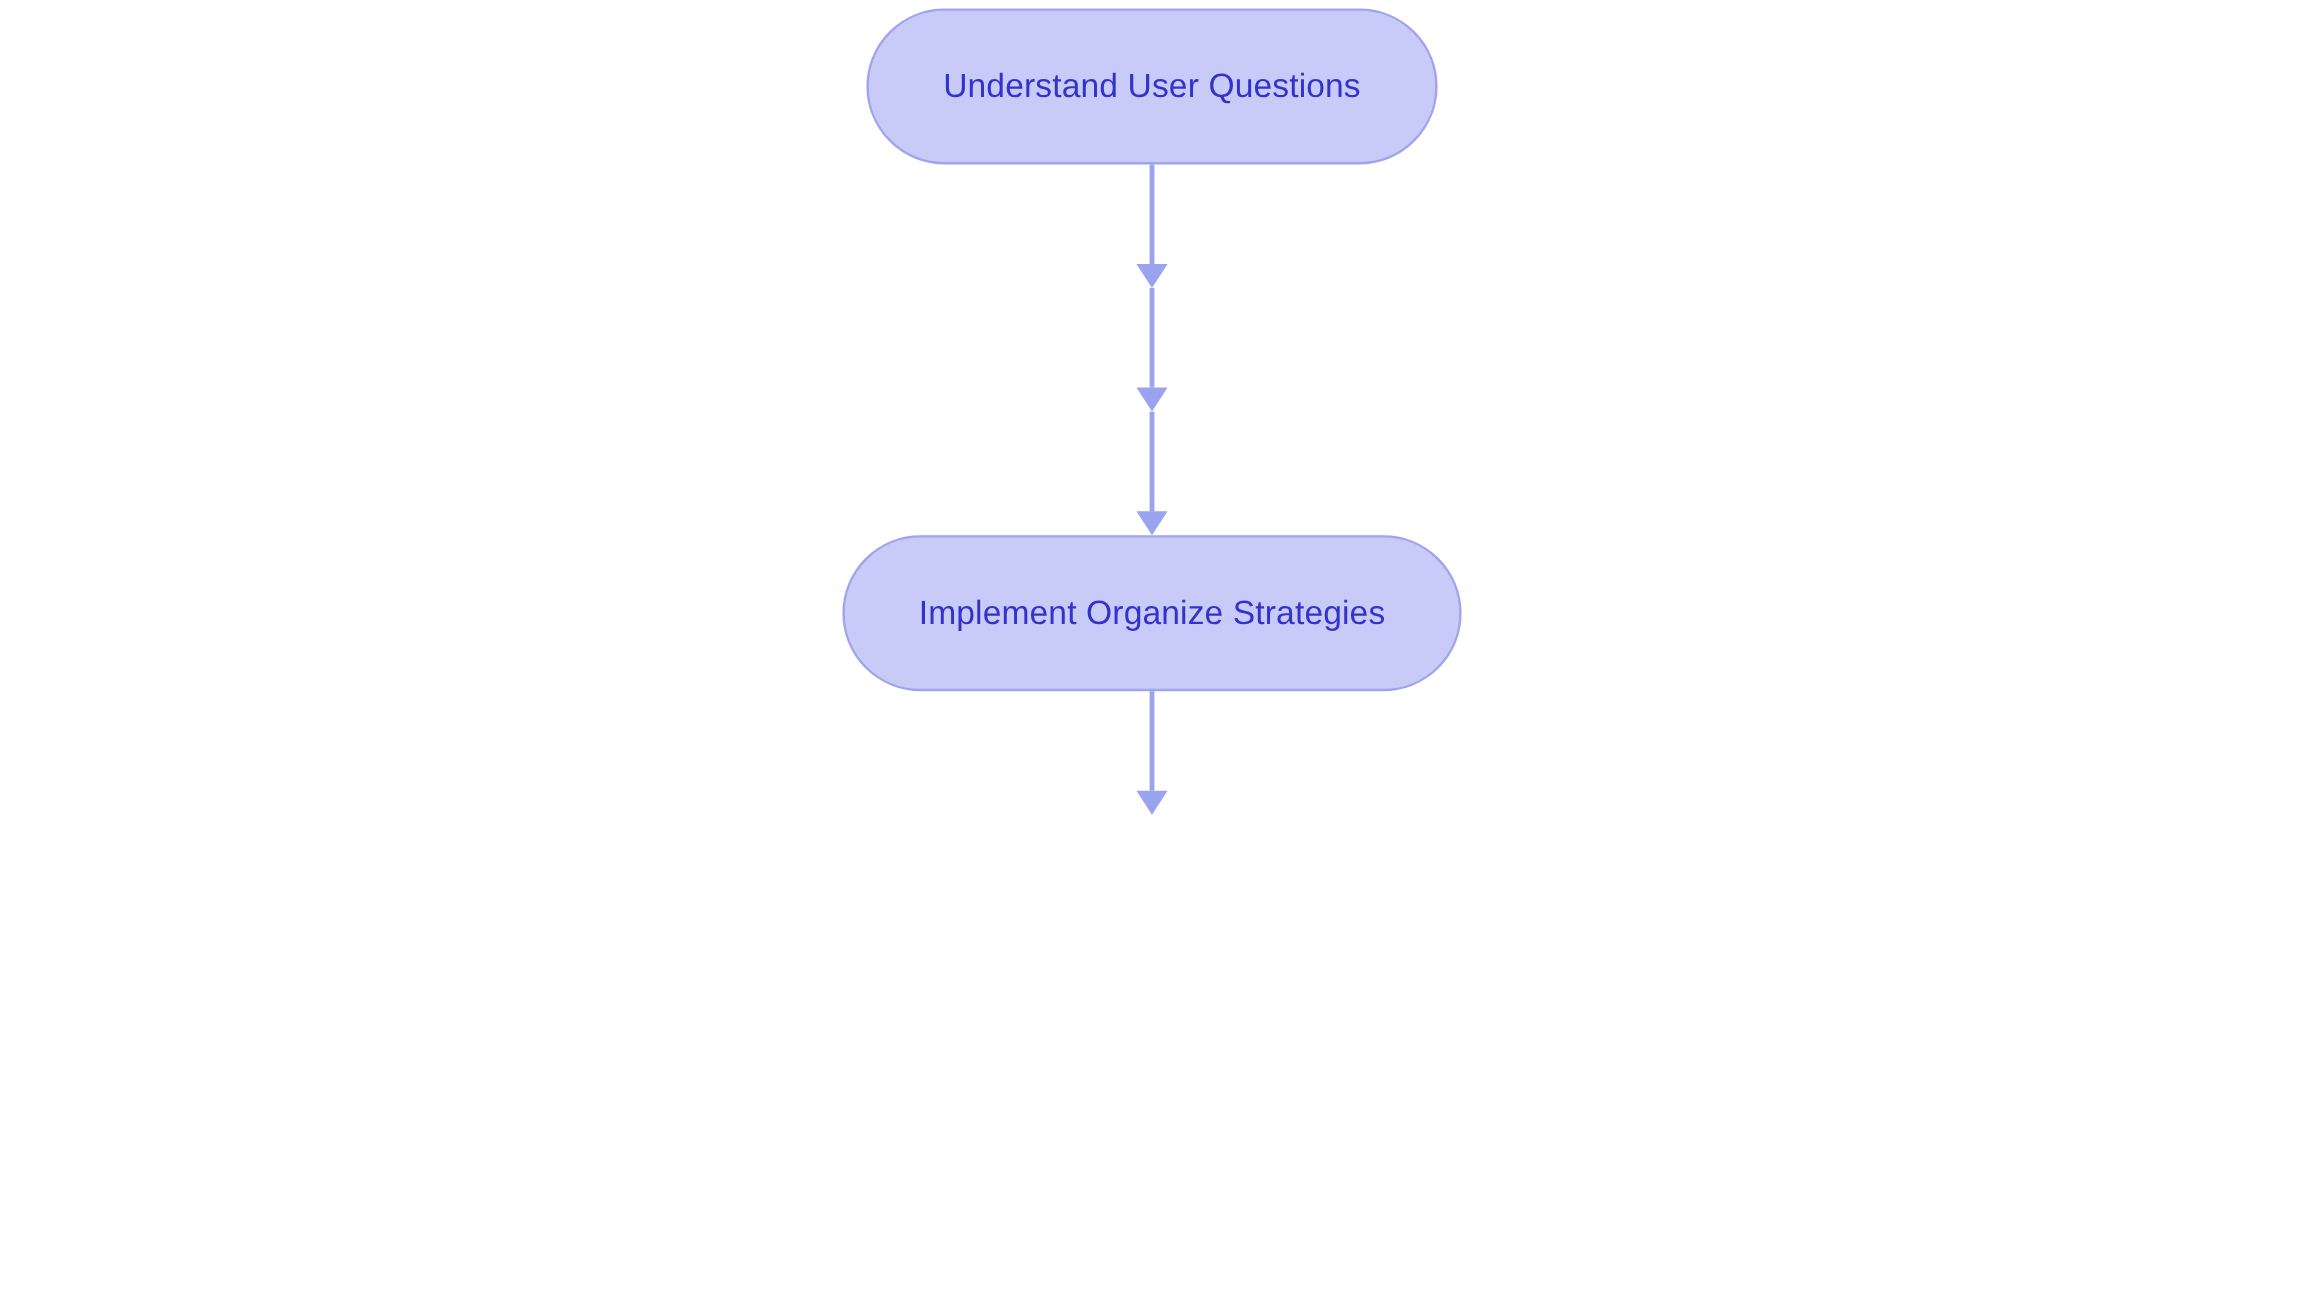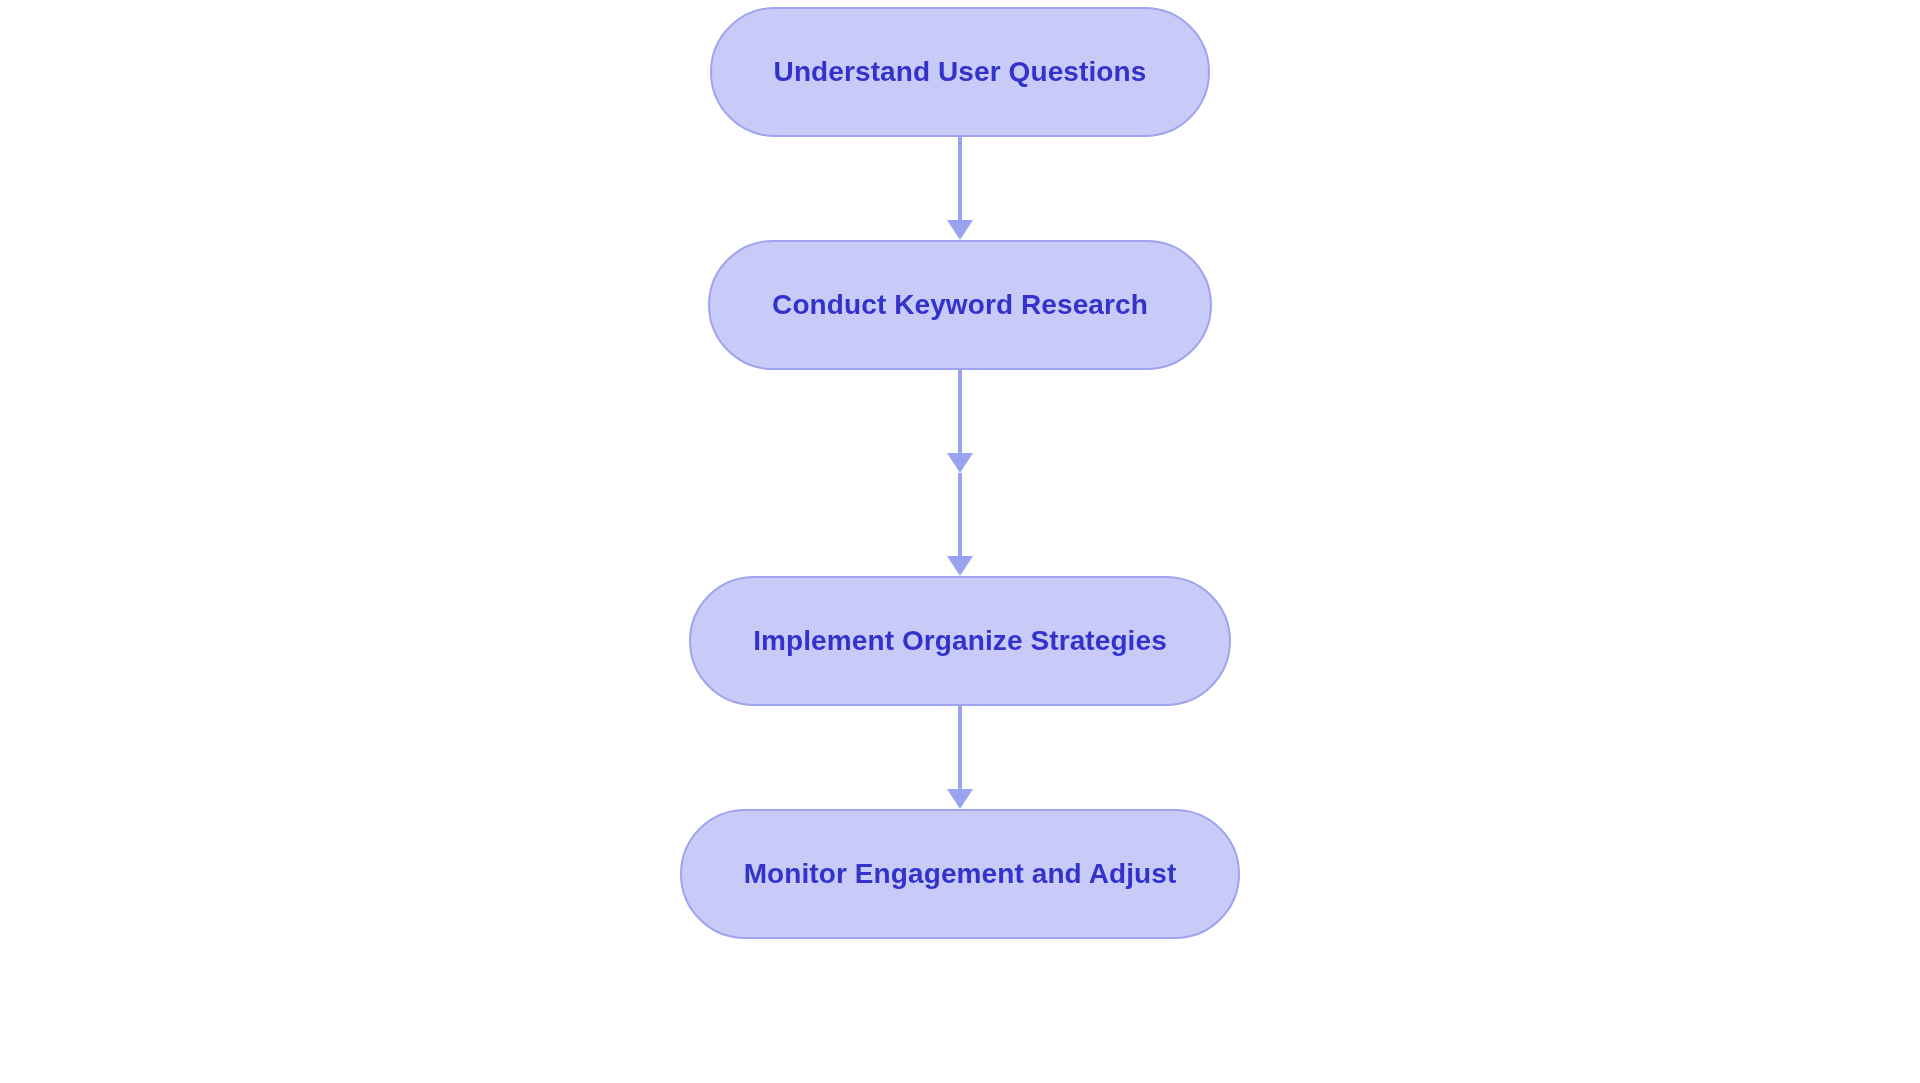--- a/index.html
+++ b/index.html
@@ -12,21 +12,20 @@
     height: 1083px;
     overflow: hidden;
     font-family: "Liberation Sans", "DejaVu Sans", sans-serif;
   }
 
   #flowchart {
     position: relative;
     width: 1920px;
     height: 1060px;
     background: #ffffff;
-    font-weight: bold;
   }
 
   
   .flow-stack {
     position: absolute;
     left: 0;
     top: 7px;
     width: 1920px;
     display: flex;
     flex-direction: column;
@@ -84,23 +83,20 @@
 
     <div class="flow-node">
       <span class="flow-node-label">Understand User Questions</span>
     </div>
 
     <div class="flow-connector">
       <div class="connector-shaft"></div>
       <div class="connector-head"></div>
     </div>
 
-    <div class="flow-node">
-      <span class="flow-node-label">Conduct Keyword Research</span>
-    </div>
 
     <div class="flow-connector">
       <div class="connector-shaft"></div>
       <div class="connector-head"></div>
     </div>
 
 
     <div class="flow-connector">
       <div class="connector-shaft"></div>
       <div class="connector-head"></div>
@@ -108,18 +104,15 @@
 
     <div class="flow-node">
       <span class="flow-node-label">Implement Organize Strategies</span>
     </div>
 
     <div class="flow-connector">
       <div class="connector-shaft"></div>
       <div class="connector-head"></div>
     </div>
 
-    <div class="flow-node">
-      <span class="flow-node-label">Monitor Engagement and Adjust</span>
-    </div>
 
   </div>
 </div>
 
 </body></html>

